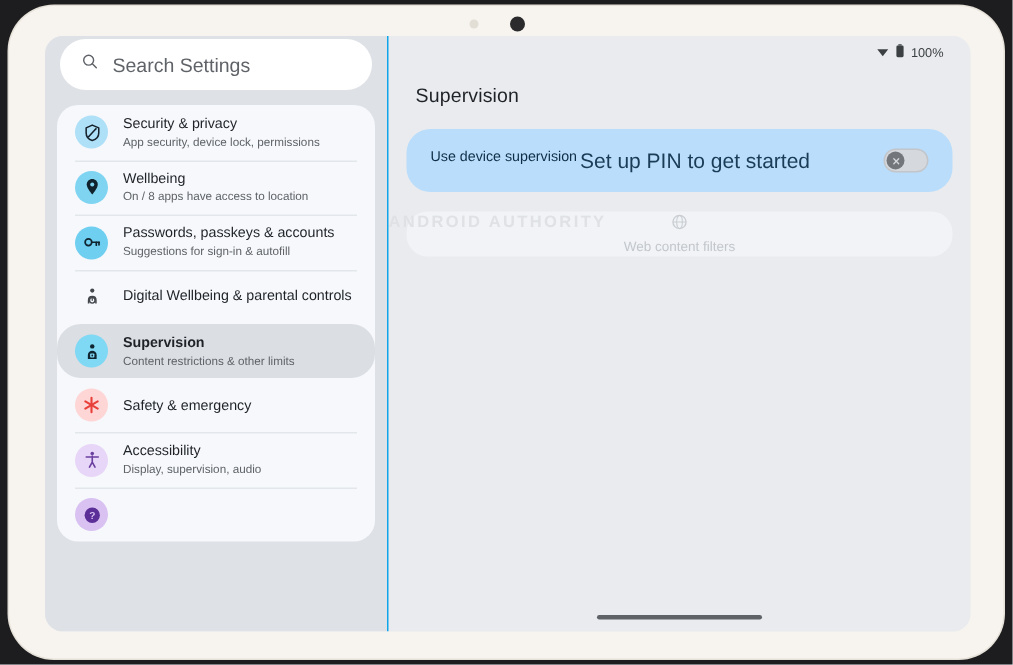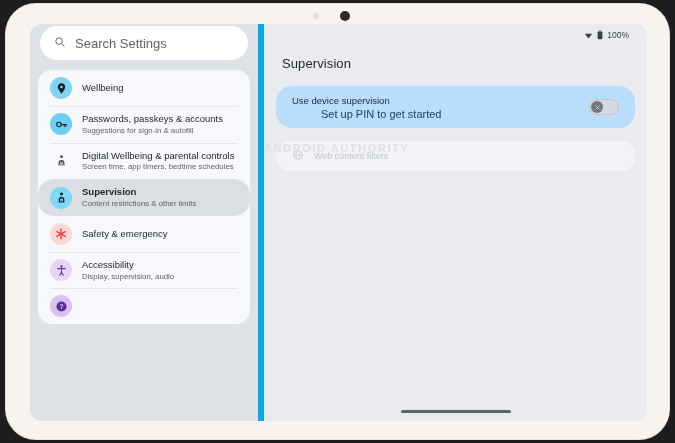--- a/index.html
+++ b/index.html
@@ -106,21 +106,21 @@
   .item-sub{
     font-size:7.8px; color:#5f6368; line-height:1.25;
     white-space:nowrap;
   }
 
   
   #right-pane{
     flex:1; height:100%;
     background:#e9ebee;
     position:relative;
-    border-left:6px solid #0ea5e9;
+    border-left:1px solid #0ea5e9;
     padding:0 12px;
   }
   #right-statusbar{
     height:22px;
     display:flex; align-items:center; justify-content:flex-end;
     gap:4px; padding-right:6px;
   }
   #battery-text{ font-size:8.5px; color:#3c4043; }
 
   #page-title{
@@ -130,23 +130,23 @@
   }
 
   #supervision-card{
     margin-top:15px;
     background:#b9ddfb;
     border-radius:16px;
     height:42px;
     display:flex; align-items:center; justify-content:space-between;
     padding:0 16px;
   }
-  #supervision-card-text{ display:flex; flex-direction:column; gap:2px; }
+  #supervision-card-text{ display:flex; flex-direction:row; gap:2px; }
   #supervision-card-title{ font-size:9.5px; color:#0f2d46; }
-  #supervision-card-sub{ font-size:11px; color:#1b3c57;margin-left:29px; }
+  #supervision-card-sub{ font-size:14px; color:#1b3c57; }
 
   #supervision-toggle{
     width:30px; height:16px; border-radius:8px;
     background:#d5d8dc;
     border:1px solid #c2c6cb;
     position:relative; flex:0 0 30px;
   }
   #supervision-toggle-thumb{
     position:absolute; left:1px; top:1px;
     width:12px; height:12px; border-radius:50%;
@@ -162,22 +162,23 @@
     color:#dfe1e4;
     pointer-events:none;
     font-family:"Liberation Sans", sans-serif;
   }
 
   #filters-card{
     margin-top:13px;
     background:#f1f3f6;
     border-radius:14px;
     height:30px;
-    display:flex; align-items:center; gap:10px;
+    display:flex; align-items:center; 
     padding:0 16px;
+    flex-direction:column;
   }
   #filters-label{ font-size:9px; color:#c3c7cc; }
 
   
   #gesture-bar{
     position:absolute; left:50%; transform:translateX(-50%);
     bottom:8px;
     width:110px; height:3.5px; border-radius:2px;
     background:#5f6368;
   }
@@ -200,28 +201,41 @@
           <svg viewBox="0 0 20 20" width="12" height="12">
             <circle cx="8.5" cy="8.5" r="5.5" fill="none" stroke="#5f6368" stroke-width="1.6"></circle>
             <line x1="12.6" y1="12.6" x2="17" y2="17" stroke="#5f6368" stroke-width="1.6" stroke-linecap="round"></line>
           </svg>
         </span>
         <span id="search-placeholder">Search Settings</span>
       </div>
 
       <div id="settings-list">
           <div class="settings-item">
+            <div class="item-icon" style="background: rgb(174, 224, 247);">
+              <svg viewBox="0 0 24 24" width="13" height="13">
+        <path d="M12 2.6 L20 6 v6.2 c0 5-3.5 8-8 9.2 C8 20.2 4.5 17.2 4.5 12.2 V6 Z" fill="none" stroke="#16212b" stroke-width="1.9" stroke-linejoin="round"></path>
+        <line x1="7.5" y1="17" x2="16.5" y2="7" stroke="#16212b" stroke-width="1.9" stroke-linecap="round"></line>
+      </svg>
+            </div>
+            <div class="item-text">
+              <span class="item-title">Security &amp; privacy</span>
+              <span class="item-sub">App security, device lock, permissions</span>
+            </div>
+          </div>
+          <div class="settings-item">
             <div class="item-icon" style="background: rgb(127, 212, 242);">
               <svg viewBox="0 0 24 24" width="13" height="13">
         <path d="M12 2.5 C8.2 2.5 5.2 5.5 5.2 9.3 C5.2 14 12 21.5 12 21.5 S18.8 14 18.8 9.3 C18.8 5.5 15.8 2.5 12 2.5 Z" fill="#10222c"></path>
         <circle cx="12" cy="9.2" r="2.5" fill="#7fd4f2"></circle>
       </svg>
             </div>
             <div class="item-text">
               <span class="item-title">Wellbeing</span>
+              <span class="item-sub">On / 8 apps have access to location</span>
             </div>
           </div>
           <div class="settings-item">
             <div class="item-icon" style="background: rgb(110, 207, 240);">
               <svg viewBox="0 0 24 24" width="13" height="13">
         <circle cx="7.3" cy="12" r="4.1" fill="none" stroke="#0f2530" stroke-width="2.1"></circle>
         <line x1="11.4" y1="12" x2="20.5" y2="12" stroke="#0f2530" stroke-width="2.1" stroke-linecap="round"></line>
         <line x1="17" y1="12" x2="17" y2="15.6" stroke="#0f2530" stroke-width="2.1" stroke-linecap="round"></line>
         <line x1="20.3" y1="12" x2="20.3" y2="15.2" stroke="#0f2530" stroke-width="2.1" stroke-linecap="round"></line>
       </svg>
@@ -235,21 +249,20 @@
             <div class="item-icon bare" style="background: transparent;">
               <svg viewBox="0 0 24 24" width="13" height="13">
         <circle cx="12" cy="5" r="2.6" fill="#44484d"></circle>
         <path d="M7.5 21 v-4.3 c0-2.6 2-4.5 4.5-4.5 s4.5 1.9 4.5 4.5 V21" fill="none" stroke="#44484d" stroke-width="1.9"></path>
         <circle cx="12" cy="17" r="3.4" fill="none" stroke="#44484d" stroke-width="1.7"></circle>
         <line x1="12" y1="17" x2="12" y2="14.8" stroke="#44484d" stroke-width="1.5" stroke-linecap="round"></line>
       </svg>
             </div>
             <div class="item-text">
               <span class="item-title">Digital Wellbeing &amp; parental controls</span>
-              <span class="item-sub">Screen time, app timers, bedtime schedules</span>
             </div>
           </div>
           <div class="settings-item selected">
             <div class="item-icon" style="background: rgb(127, 216, 244);">
               <svg viewBox="0 0 24 24" width="13" height="13">
         <circle cx="12" cy="5.4" r="2.7" fill="#0f2530"></circle>
         <path d="M6.6 21 v-5 c0-3 2.4-5.3 5.4-5.3 s5.4 2.3 5.4 5.3 v5 Z" fill="#0f2530"></path>
         <rect x="9.4" y="14" width="5.2" height="5.2" rx="1" fill="#7fd8f4"></rect>
         <circle cx="12" cy="16.6" r="1.1" fill="#0f2530"></circle>
       </svg>

